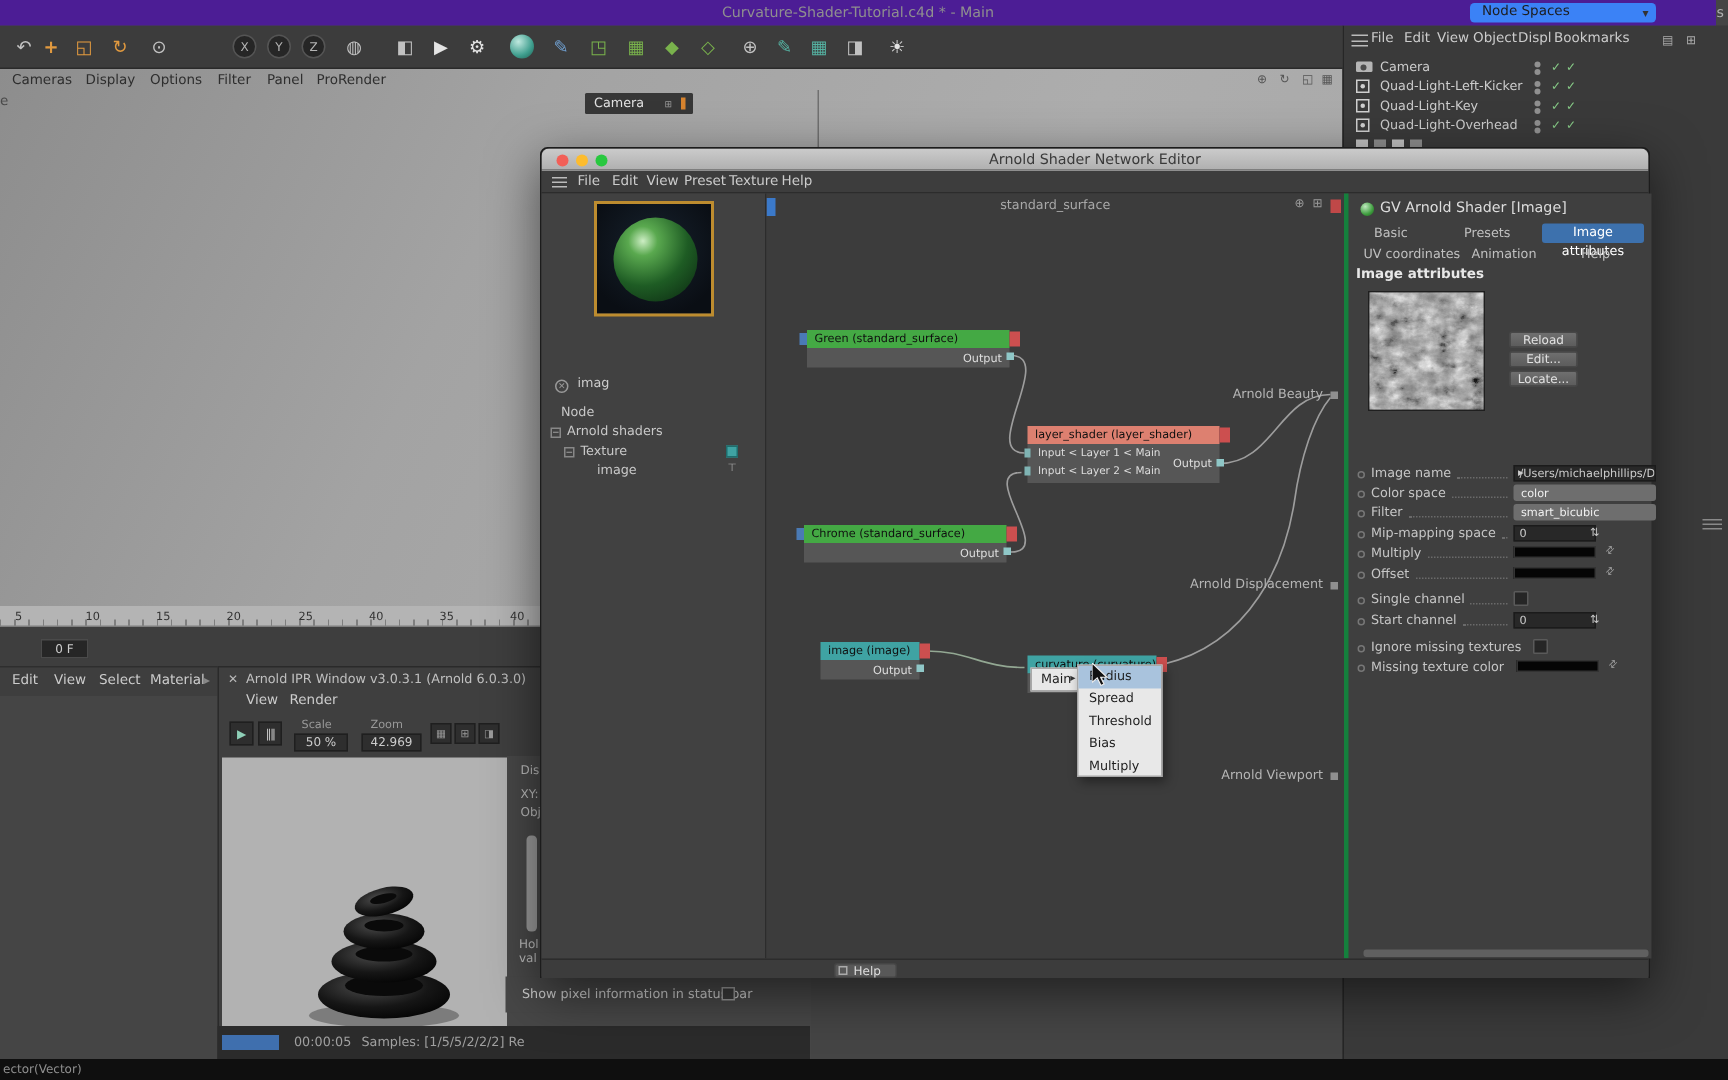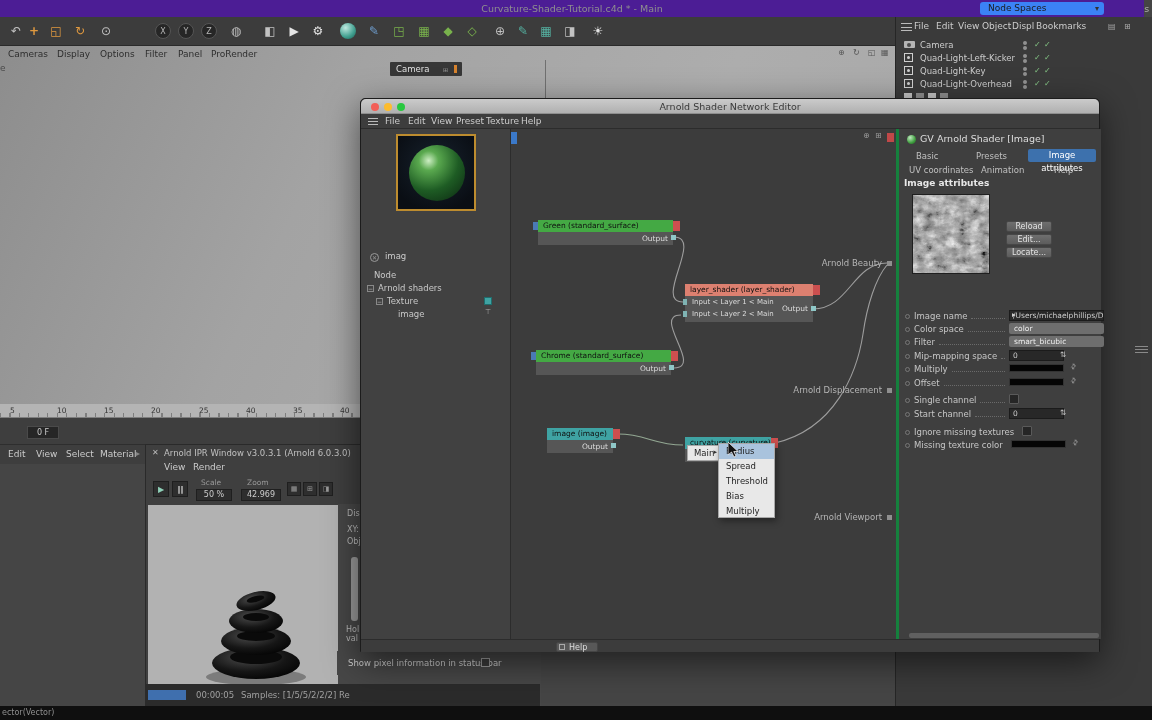--- a/index.html
+++ b/index.html
@@ -388,20 +388,21 @@
     <span class="minus" style="left:6px;top:156px">−</span>
     <span class="abs treelbl" style="left:17px;top:154px">Arnold shaders</span>
     <span class="minus" style="left:15px;top:169px">−</span>
     <span class="abs treelbl" style="left:26px;top:167px">Texture</span>
     <span id="tex-sw" class="abs"></span>
     <span class="abs treelbl" style="left:37px;top:180px">image</span>
     <span id="img-t" class="abs">⊤</span>
   </div>
 
   <div id="canvas" class="abs">
+    <div id="canvas-tab" class="abs">standard_surface</div>
     <div id="c-blue" class="abs"></div>
     <span class="abs cico" style="left:352px">⊕</span>
     <span class="abs cico" style="left:364px">⊞</span>
     <div id="c-red" class="abs"></div>
 
     <svg id="wires" class="abs" viewBox="0 0 385 510">
       <path d="M163,108 C193,108 142,173 172,173" fill="none" stroke="#9d9d9d" stroke-width="1.1"></path>
       <path d="M163,239 C193,239 140,186 170,186" fill="none" stroke="#9d9d9d" stroke-width="1.1"></path>
       <path d="M302,180 C338,180 342,134 376,134" fill="none" stroke="#9d9d9d" stroke-width="1.1"></path>
       <path d="M264,314 C324,300 346,244 352,205 C356,176 365,149 376,136" fill="none" stroke="#9d9d9d" stroke-width="1.1"></path>

